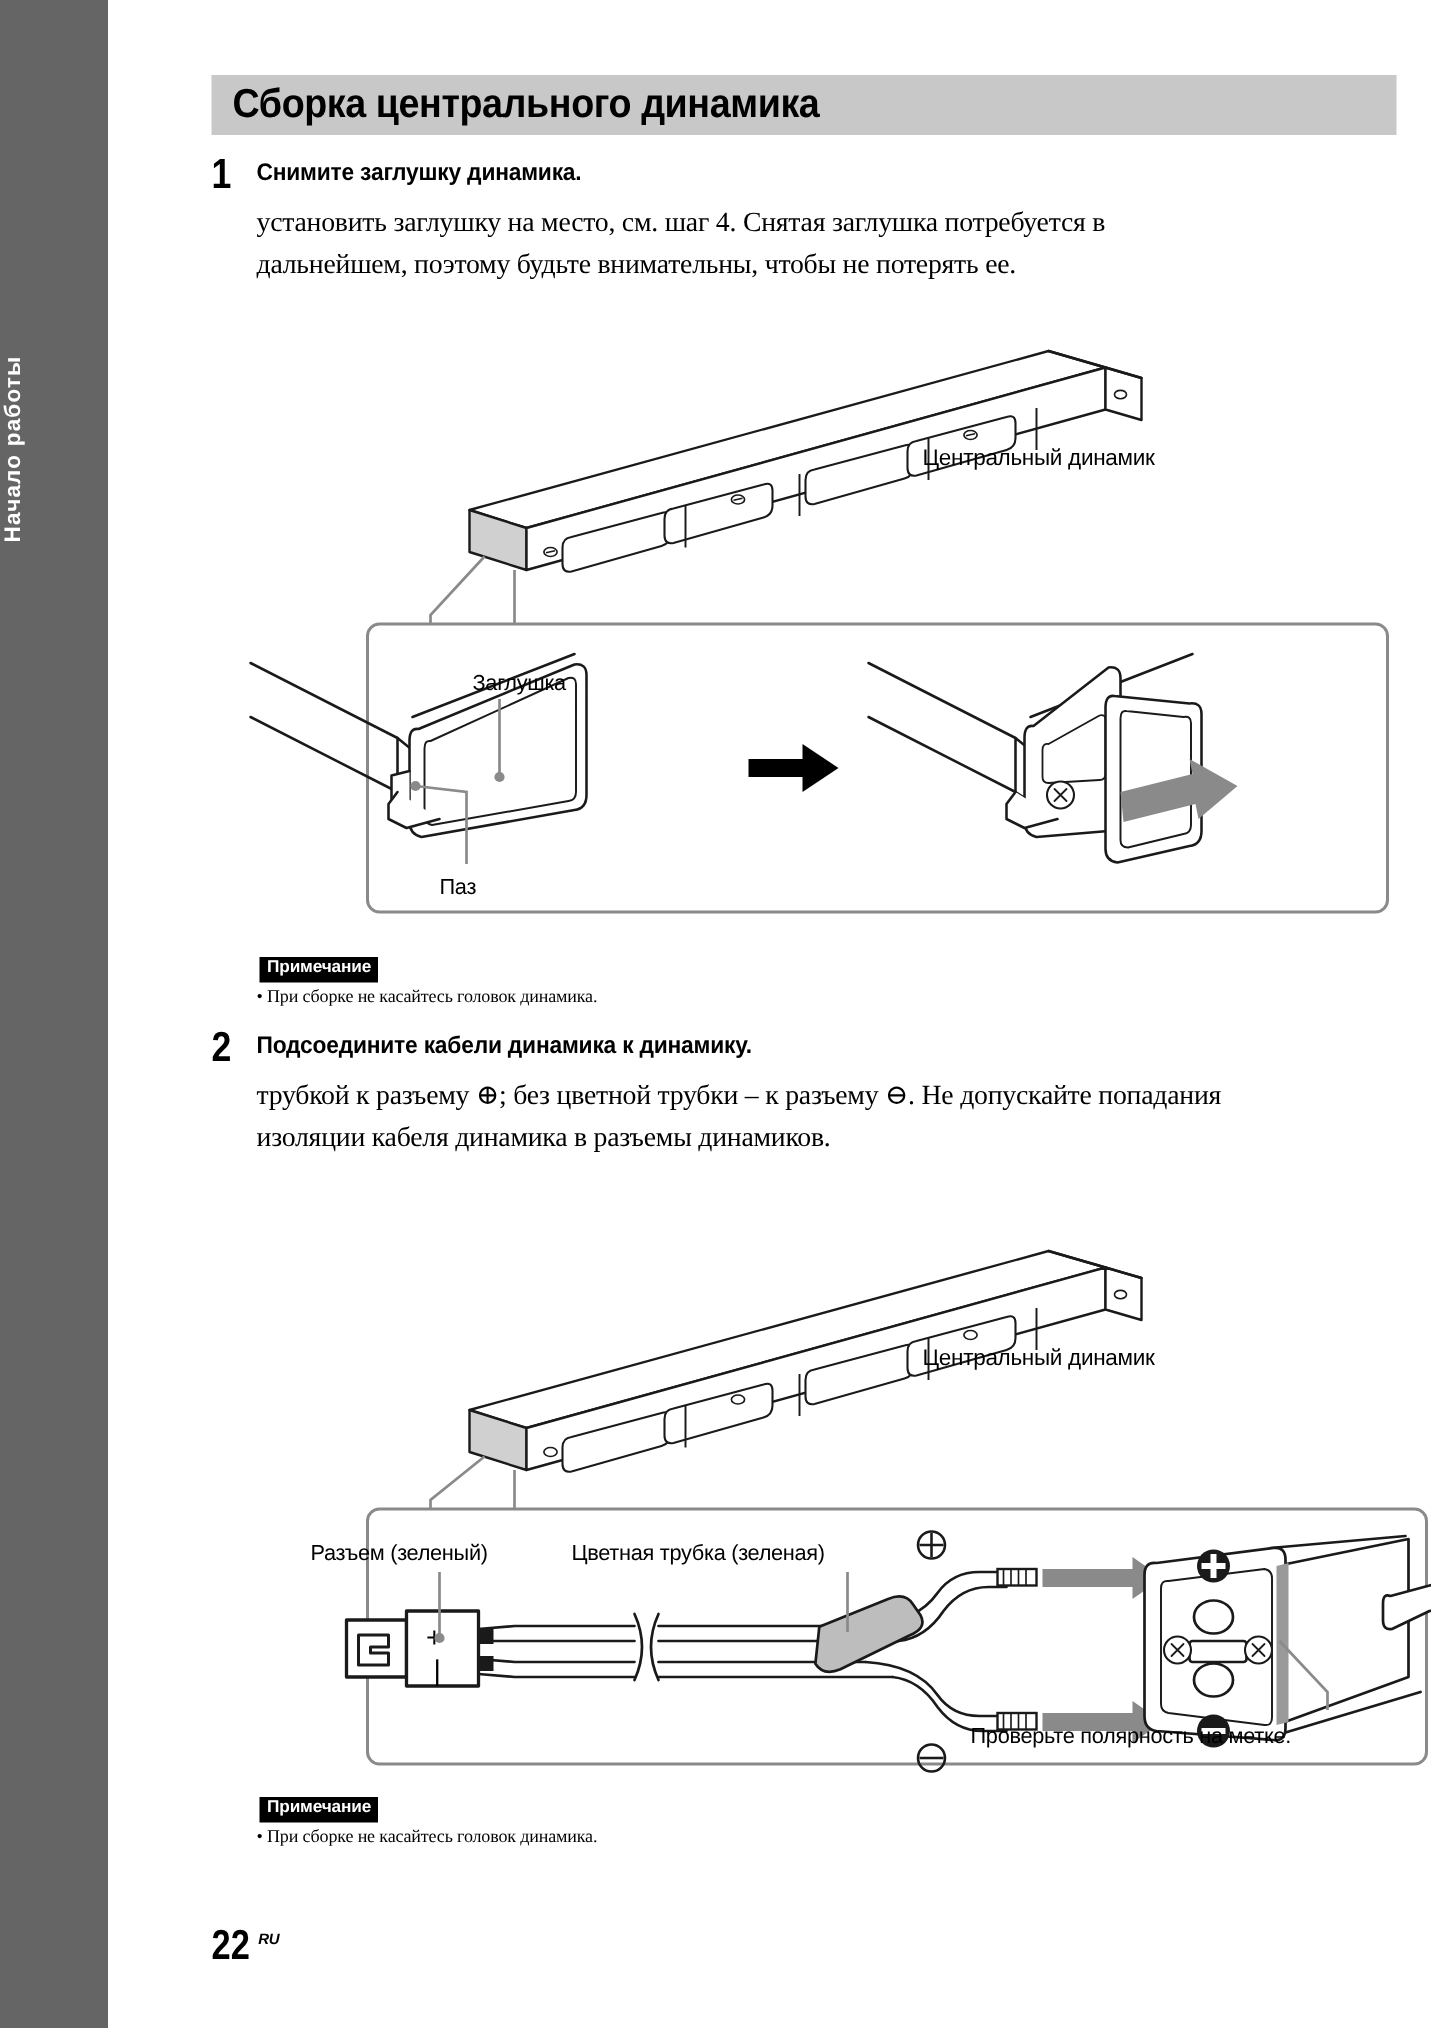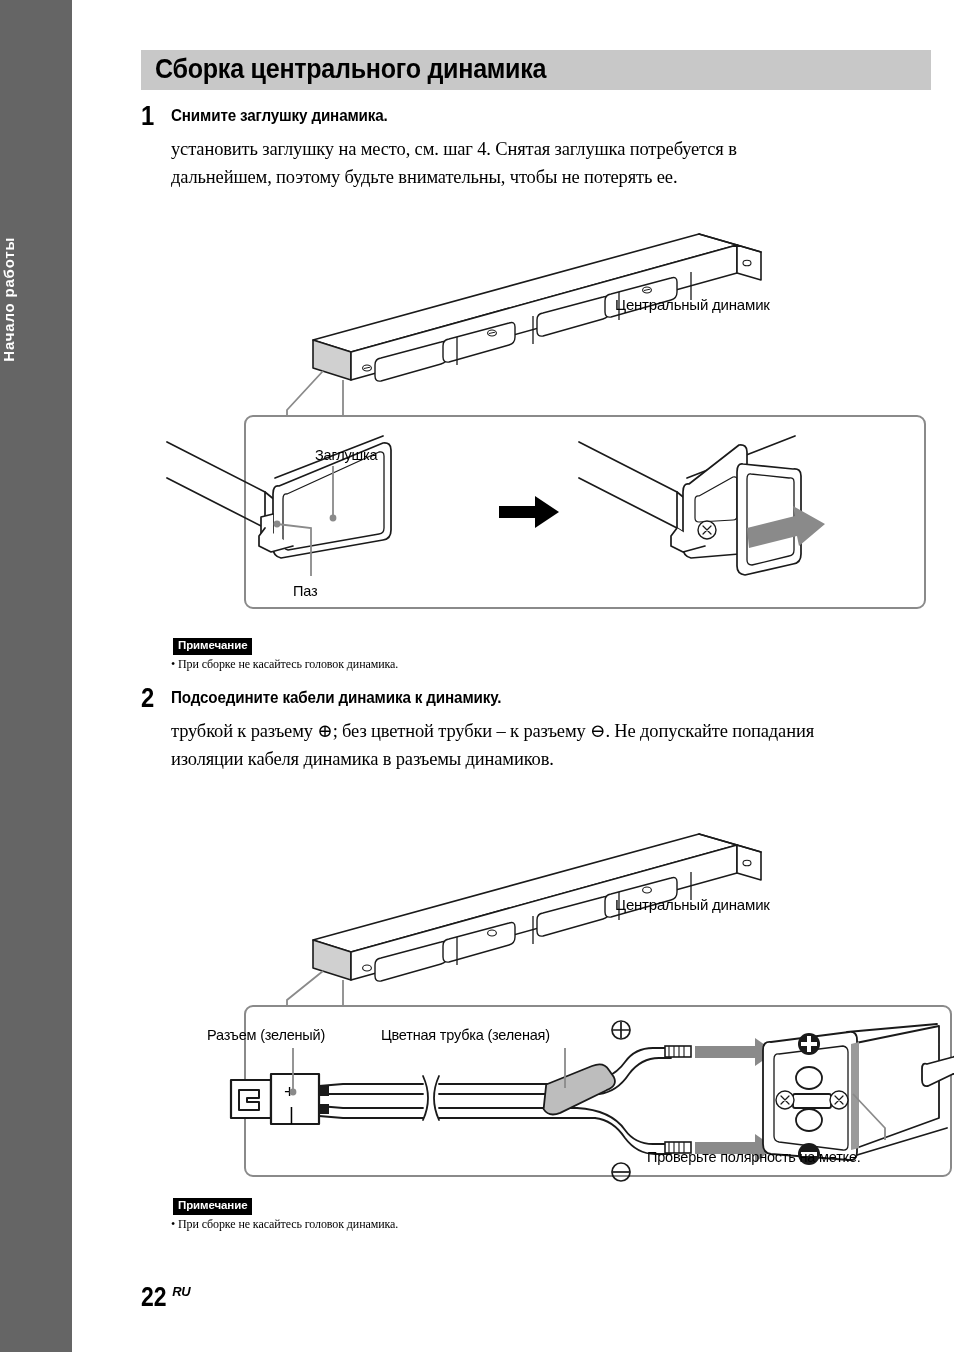--- a/index.html
+++ b/index.html
@@ -124,21 +124,21 @@
     font-weight: bold;
     font-size: 28px;
     line-height: 1;
   }
   .folio .num {
     display: inline-block;
     transform: scaleX(0.82);
     transform-origin: left bottom;
   }
   .folio .suffix {
-    font-size: 13px;
+    font-size: 10px;
     font-style: italic;
     font-weight: bold;
     vertical-align: super;
     letter-spacing: -0.2px;
   }
 
   
   .figure {
     position: absolute;
   }

